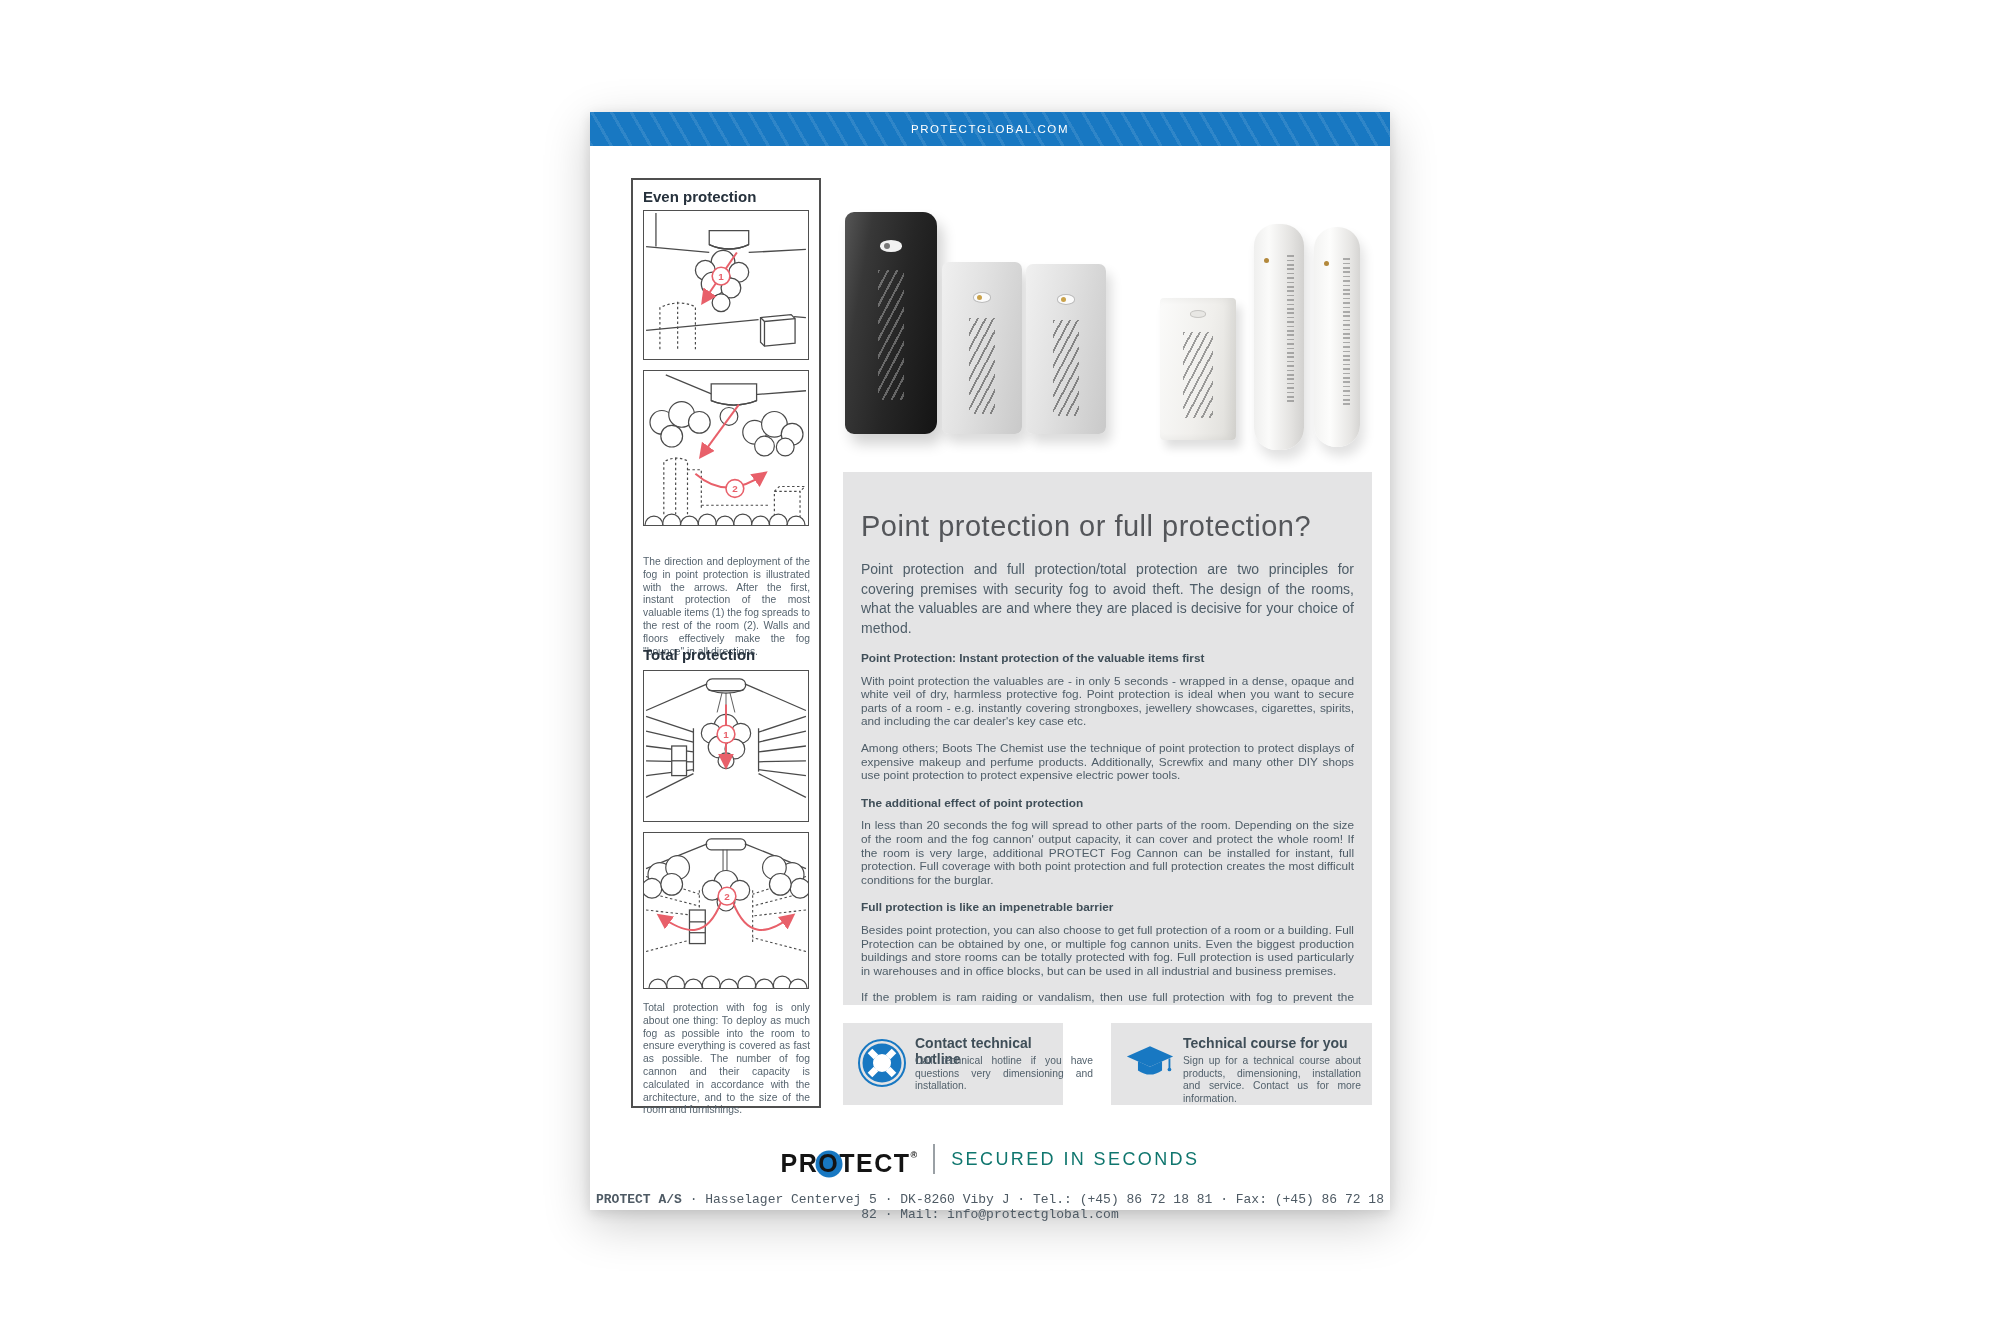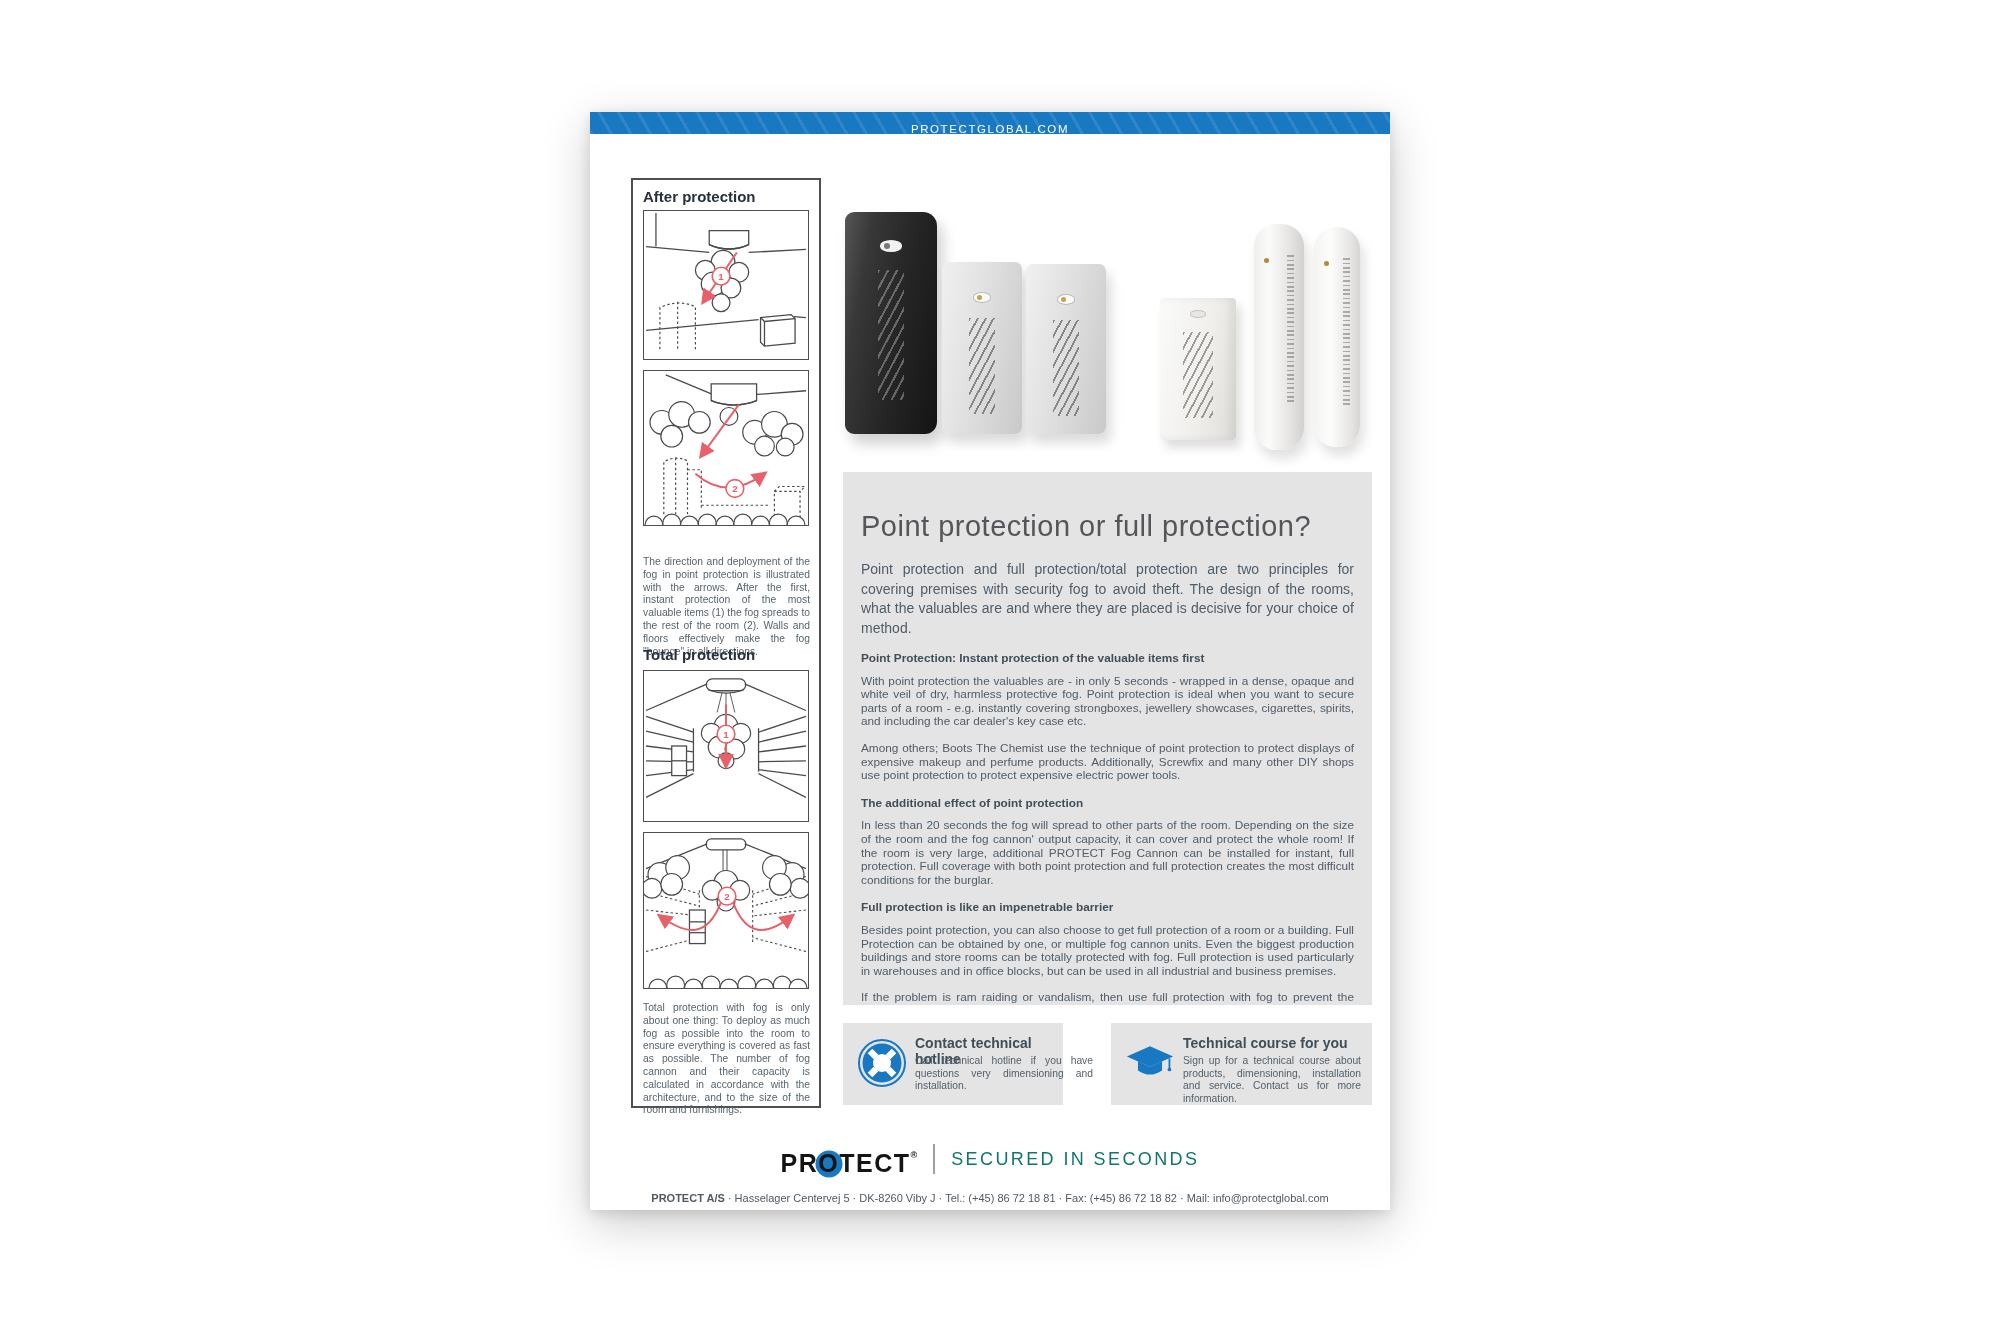--- a/index.html
+++ b/index.html
@@ -8,21 +8,21 @@
     --accent-red:#e8606a;
     --text-body:#4e5d68;
     --text-dark:#3f4e58;
   }
   *{margin:0;padding:0;box-sizing:border-box;}
   html,body{width:2000px;height:1323px;background:#ffffff;overflow:hidden;
     font-family:"Liberation Sans",sans-serif;}
   .page{position:absolute;left:590px;top:112px;width:800px;height:1098px;background:#fff;
     box-shadow:0 14px 45px rgba(0,0,0,.20), 0 3px 12px rgba(0,0,0,.12);}
   
-  .topbar{position:absolute;left:0;top:0;width:100%;height:22px;
+  .topbar{position:absolute;left:0;top:0;width:100%;height:34px;
     background:
       repeating-linear-gradient(60deg, rgba(255,255,255,.10) 0 3px, rgba(255,255,255,0) 3px 17px),
       var(--brand-blue,#1878c2);}
   .topbar span{display:block;text-align:center;line-height:34px;color:#fff;
     font-size:11.5px;letter-spacing:1.6px;font-weight:400;}
   
   .leftbox{position:absolute;left:41px;top:66px;width:190px;height:930px;
     border:2px solid #4f4f4f;background:#fff;}
   .lefttitle{position:absolute;left:10px;font-size:15px;font-weight:bold;color:#26313c;}
   .t1{top:8px;} .t2{top:466px;}
@@ -93,36 +93,36 @@
     justify-content:center;align-items:center;gap:16px;}
   .logo{position:relative;font-size:25px;font-weight:bold;letter-spacing:1.5px;
     color:#141414;line-height:34px;}
   .logo .o{position:relative;display:inline-block;z-index:1;}
   .logo .o::before{content:"";position:absolute;left:50%;top:52%;transform:translate(-50%,-50%);
     width:27px;height:27px;border-radius:50%;background:var(--brand-blue,#1878c2);z-index:-1;}
   .logo sup{font-size:9px;font-weight:bold;color:#141414;vertical-align:14px;letter-spacing:0;}
   .logodiv{width:2px;height:30px;background:#9aa0a5;}
   .tagline{font-size:18px;letter-spacing:2.4px;color:#0f766e;font-weight:400;}
   .address{position:absolute;left:0;top:1080px;width:100%;text-align:center;
-    font-size:11px;color:#4e5a64;}
+    font-size:13px;color:#4e5a64;font-family:Liberation Mono, monospace;}
   .address b{font-weight:bold;}
   
   svg text{font-family:"Liberation Sans",sans-serif;}
 </style>
 </head>
 <body>
 
 <div class="page">
 
   <div class="topbar">
     <span>PROTECTGLOBAL.COM</span>
   </div>
 
   <div class="leftbox">
-    <div class="lefttitle t1">After protection</div>
+    <div class="lefttitle t1">Even protection</div>
 
     <svg class="diag d1" viewBox="0 0 166 150">
       <defs>
           <marker id="ah1" markerWidth="9" markerHeight="9" refX="6" refY="4" orient="auto">
             <path d="M0,0 L8,4 L0,8 z" fill="#e8606a"></path>
           </marker>
         </defs>
       <g stroke="#4a4a4a" stroke-width="1.3" fill="none">
         <path d="M2,36 L66,42"></path>
           <path d="M106,42 L164,39"></path>

